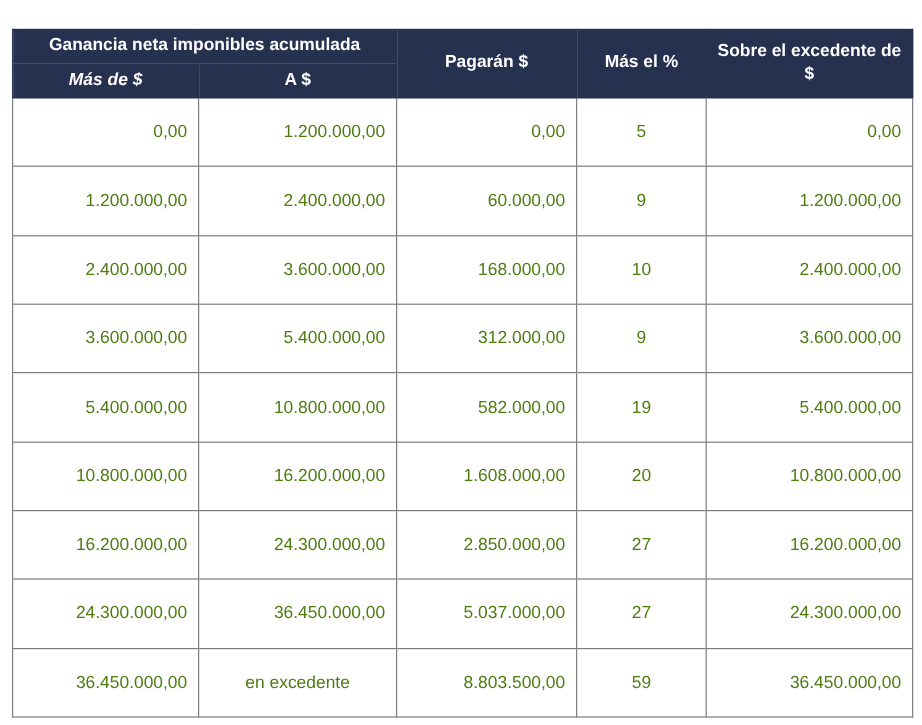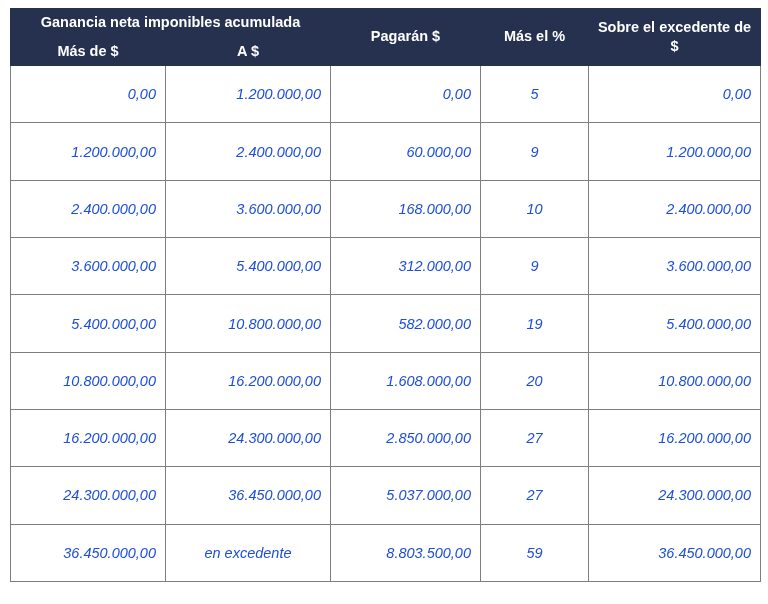--- a/index.html
+++ b/index.html
@@ -11,21 +11,21 @@
     width: 768px;
     height: 604px;
     background: #ffffff;
     font-family: "Liberation Sans", sans-serif;
     overflow: hidden;
   }
 
   #tax-table-wrap {
     position: absolute;
     left: 10px;
-    top: 8px;
+    top: 24px;
     width: 750px;
     height: 574px;
   }
 
   table.tax-table {
     border-collapse: collapse;
     table-layout: fixed;
     width: 750px;
     height: 574px;
   }
@@ -49,39 +49,39 @@
     padding: 4px 8px;
     border: 1px solid #26304f;
     box-sizing: border-box;
   }
   table.tax-table th.sub-divider {
     border-left: 1px solid #6d7693;
     border-top: 1px solid #6d7693;
   }
   table.tax-table th.sub-first {
     border-top: 1px solid #6d7693;
+    font-style: italic;
   }
   th.group-head {
     border-bottom: none;
   }
   th.vsplit {
     border-left: 1px solid #4a5473;
   }
 
   
   table.tax-table td {
     font-size: 14.5px;
-    color: #1d4ed8;
+    color: #4d7c0f;
     background: #ffffff;
     border: 1px solid #7e7e7e;
     padding: 3px 9px;
     vertical-align: middle;
     box-sizing: border-box;
     height: 49px;
-    font-style: italic;
   }
   td.num { text-align: right; }
   td.ctr { text-align: center; }
 
   
   table.tax-table { border: 1px solid #6b6b6b; }
 </style>
 </head>
 <body>
 

